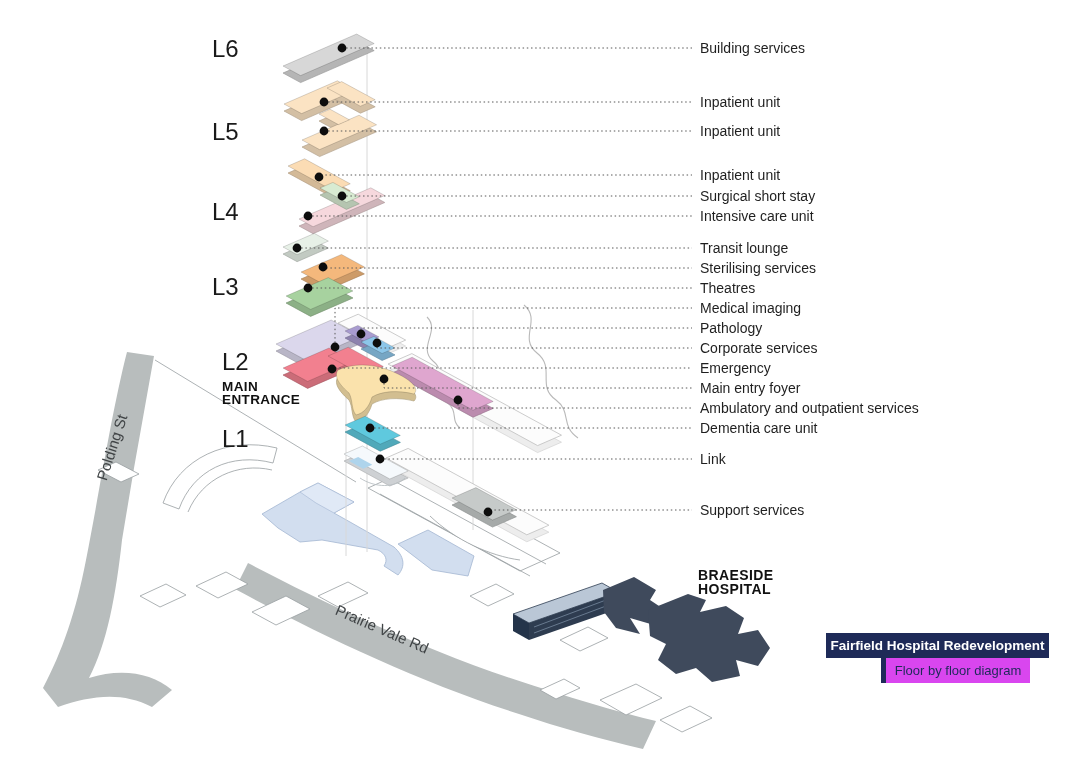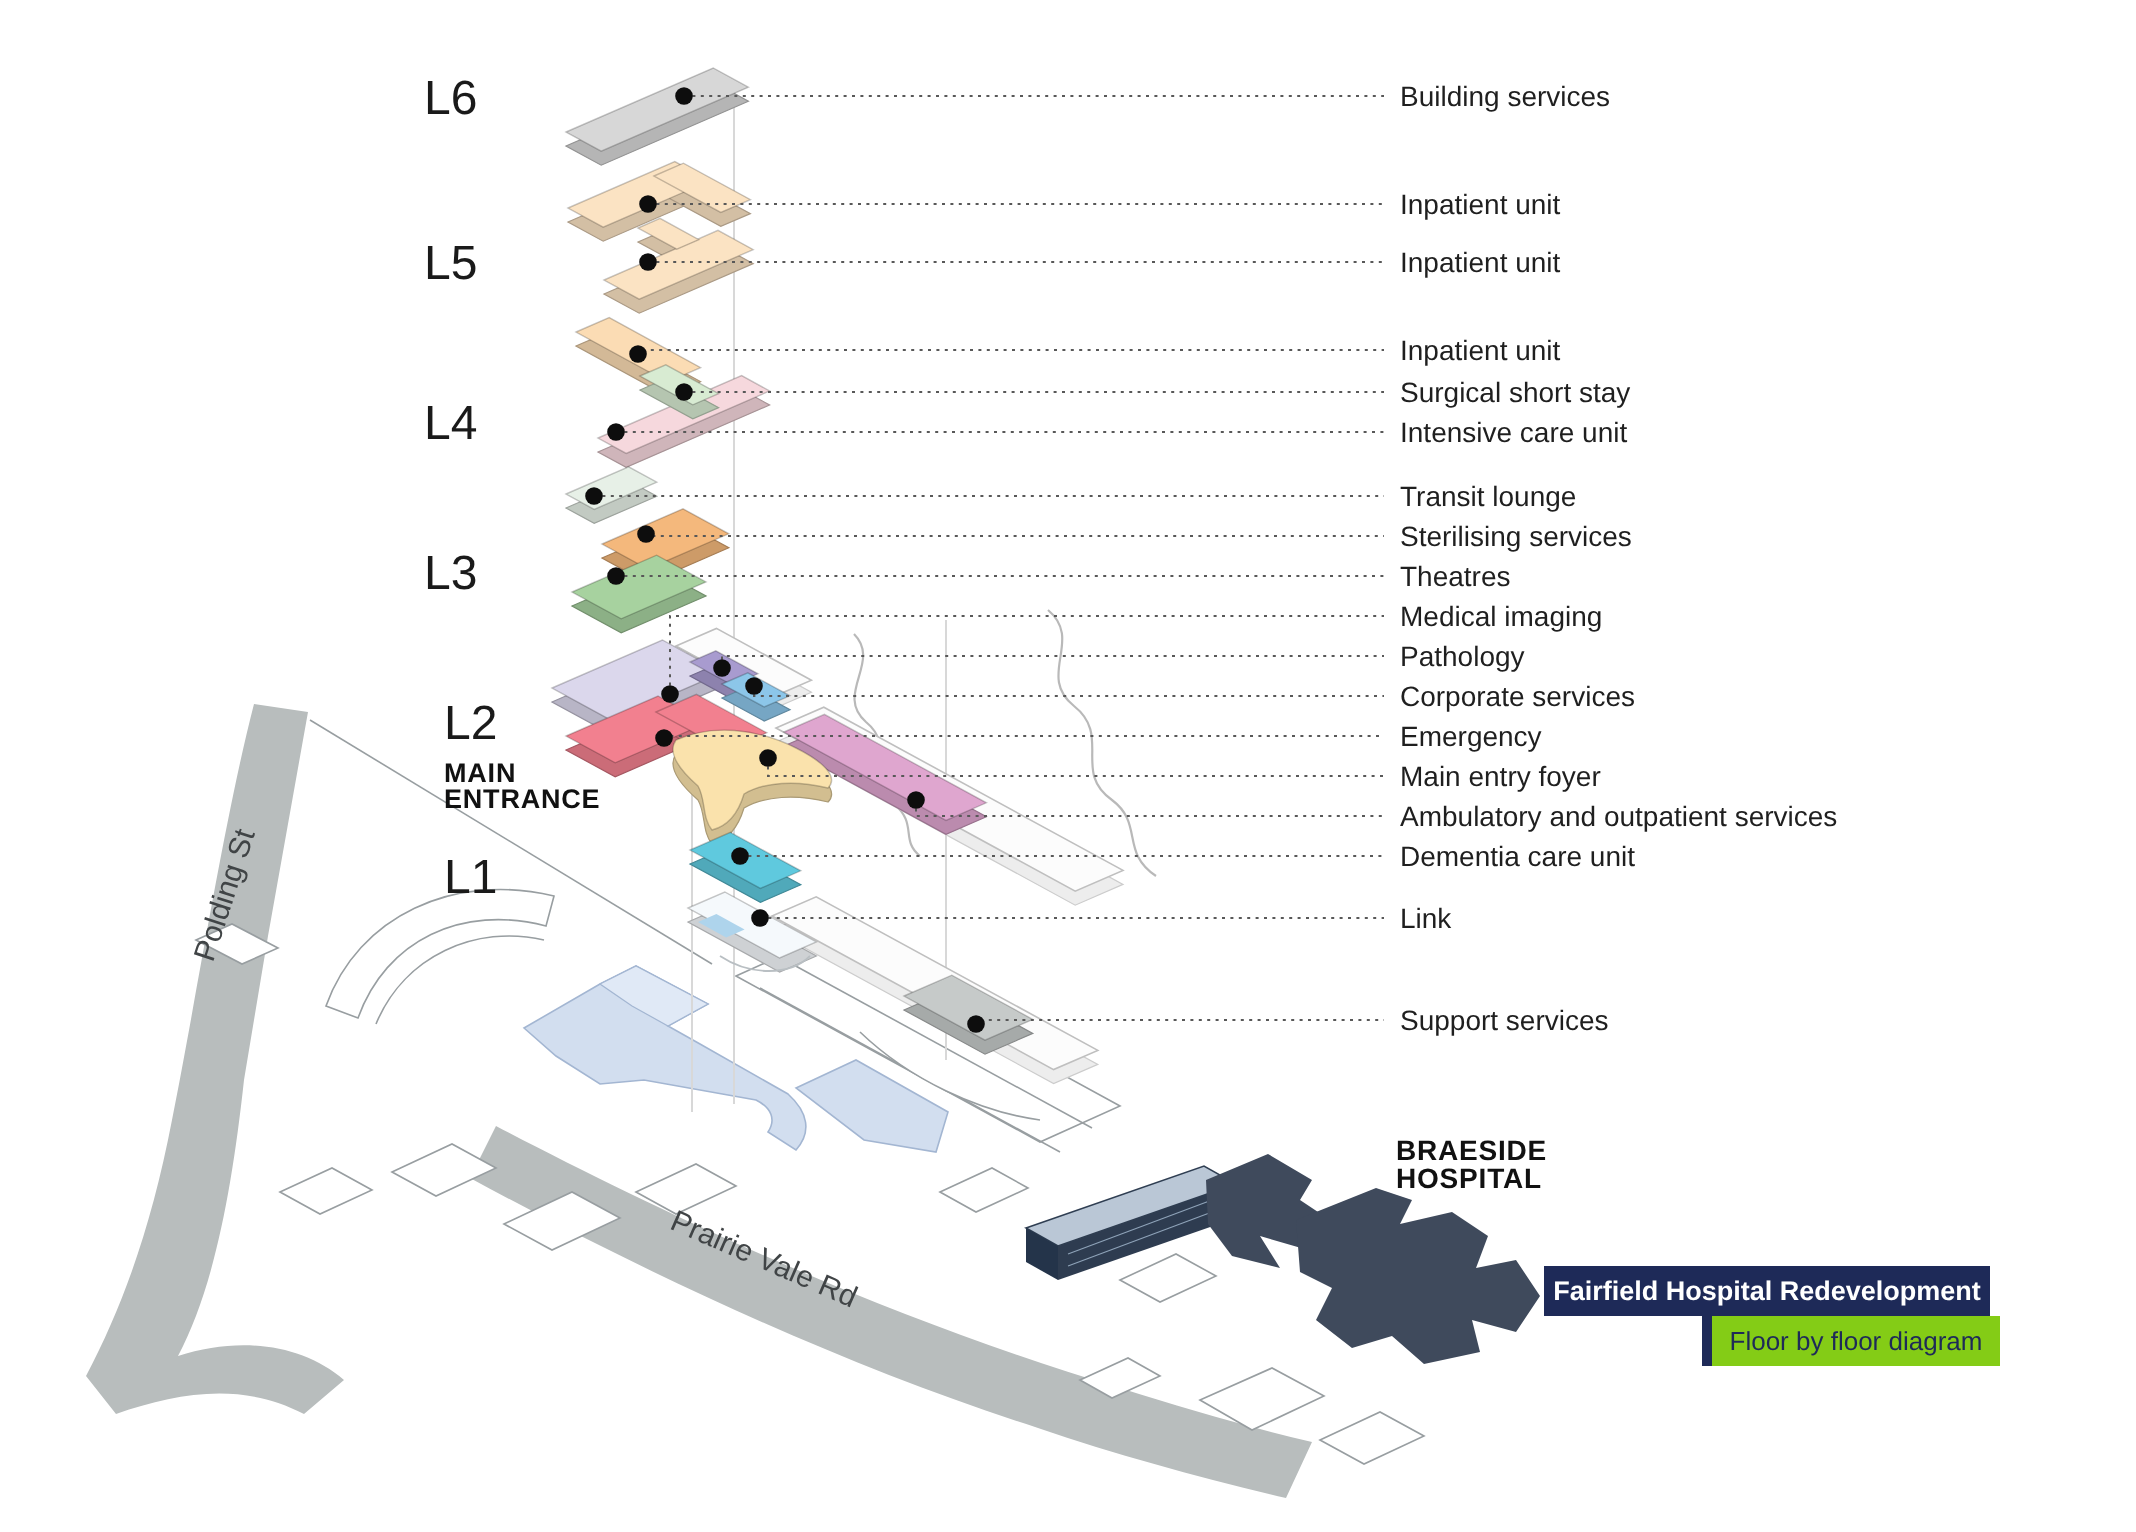--- a/index.html
+++ b/index.html
@@ -10,21 +10,21 @@
   .level-label{font-size:24px;fill:#1a1a1a;}
   .floor-label{font-size:14px;fill:#1f1f1f;}
   .bold-caps{font-size:13.5px;font-weight:bold;fill:#111;letter-spacing:.4px;}
   .road-label{font-size:15px;fill:#404446;}
   .leader{fill:none;stroke:#585858;stroke-width:1;stroke-dasharray:1.5 2.7;}
   .guide{stroke:#d8d8d8;stroke-width:1;}
   .squiggle{fill:none;stroke:#b9b9b9;stroke-width:1.1;}
   .outline-bld{fill:#ffffff;stroke:#989ea1;stroke-width:.8;}
   .platform{fill:#fcfcfc;stroke:#bfbfbf;stroke-width:.8;}
   .platform-sh{fill:#ededed;stroke:#cccccc;stroke-width:.6;}
-  #badge-title{position:absolute;left:772px;top:633px;width:223px;height:25px;
+  #badge-title{position:absolute;left:826px;top:633px;width:223px;height:25px;
       display:flex;align-items:center;justify-content:center;
       font-size:13.5px;font-weight:bold;}
   #badge-subtitle{position:absolute;left:851px;top:658px;width:144px;height:25px;
       display:flex;align-items:center;justify-content:center;
       font-size:13px;border-left:5px solid #1e2a58;}
 </style>
 </head>
 <body>
 
 <div id="stage">
@@ -261,14 +261,14 @@
       <text class="bold-caps" x="222" y="404">ENTRANCE</text>
     </g>
 
     <g>
       <text class="bold-caps" style="font-size:14px" x="698" y="580">BRAESIDE</text>
       <text class="bold-caps" style="font-size:14px" x="698" y="594">HOSPITAL</text>
     </g>
   </svg>
 
   <div id="badge-title" style="background: rgb(30, 42, 88); color: rgb(255, 255, 255);">Fairfield Hospital Redevelopment</div>
-  <div id="badge-subtitle" style="background: #84cc16; color: rgb(30, 42, 88); border-left-color: rgb(30, 42, 88);">Floor by floor diagram</div>
+  <div id="badge-subtitle" style="background: #d946ef; color: rgb(30, 42, 88); border-left-color: rgb(30, 42, 88); margin-left: 30px;">Floor by floor diagram</div>
 </div>
 
 </body></html>

